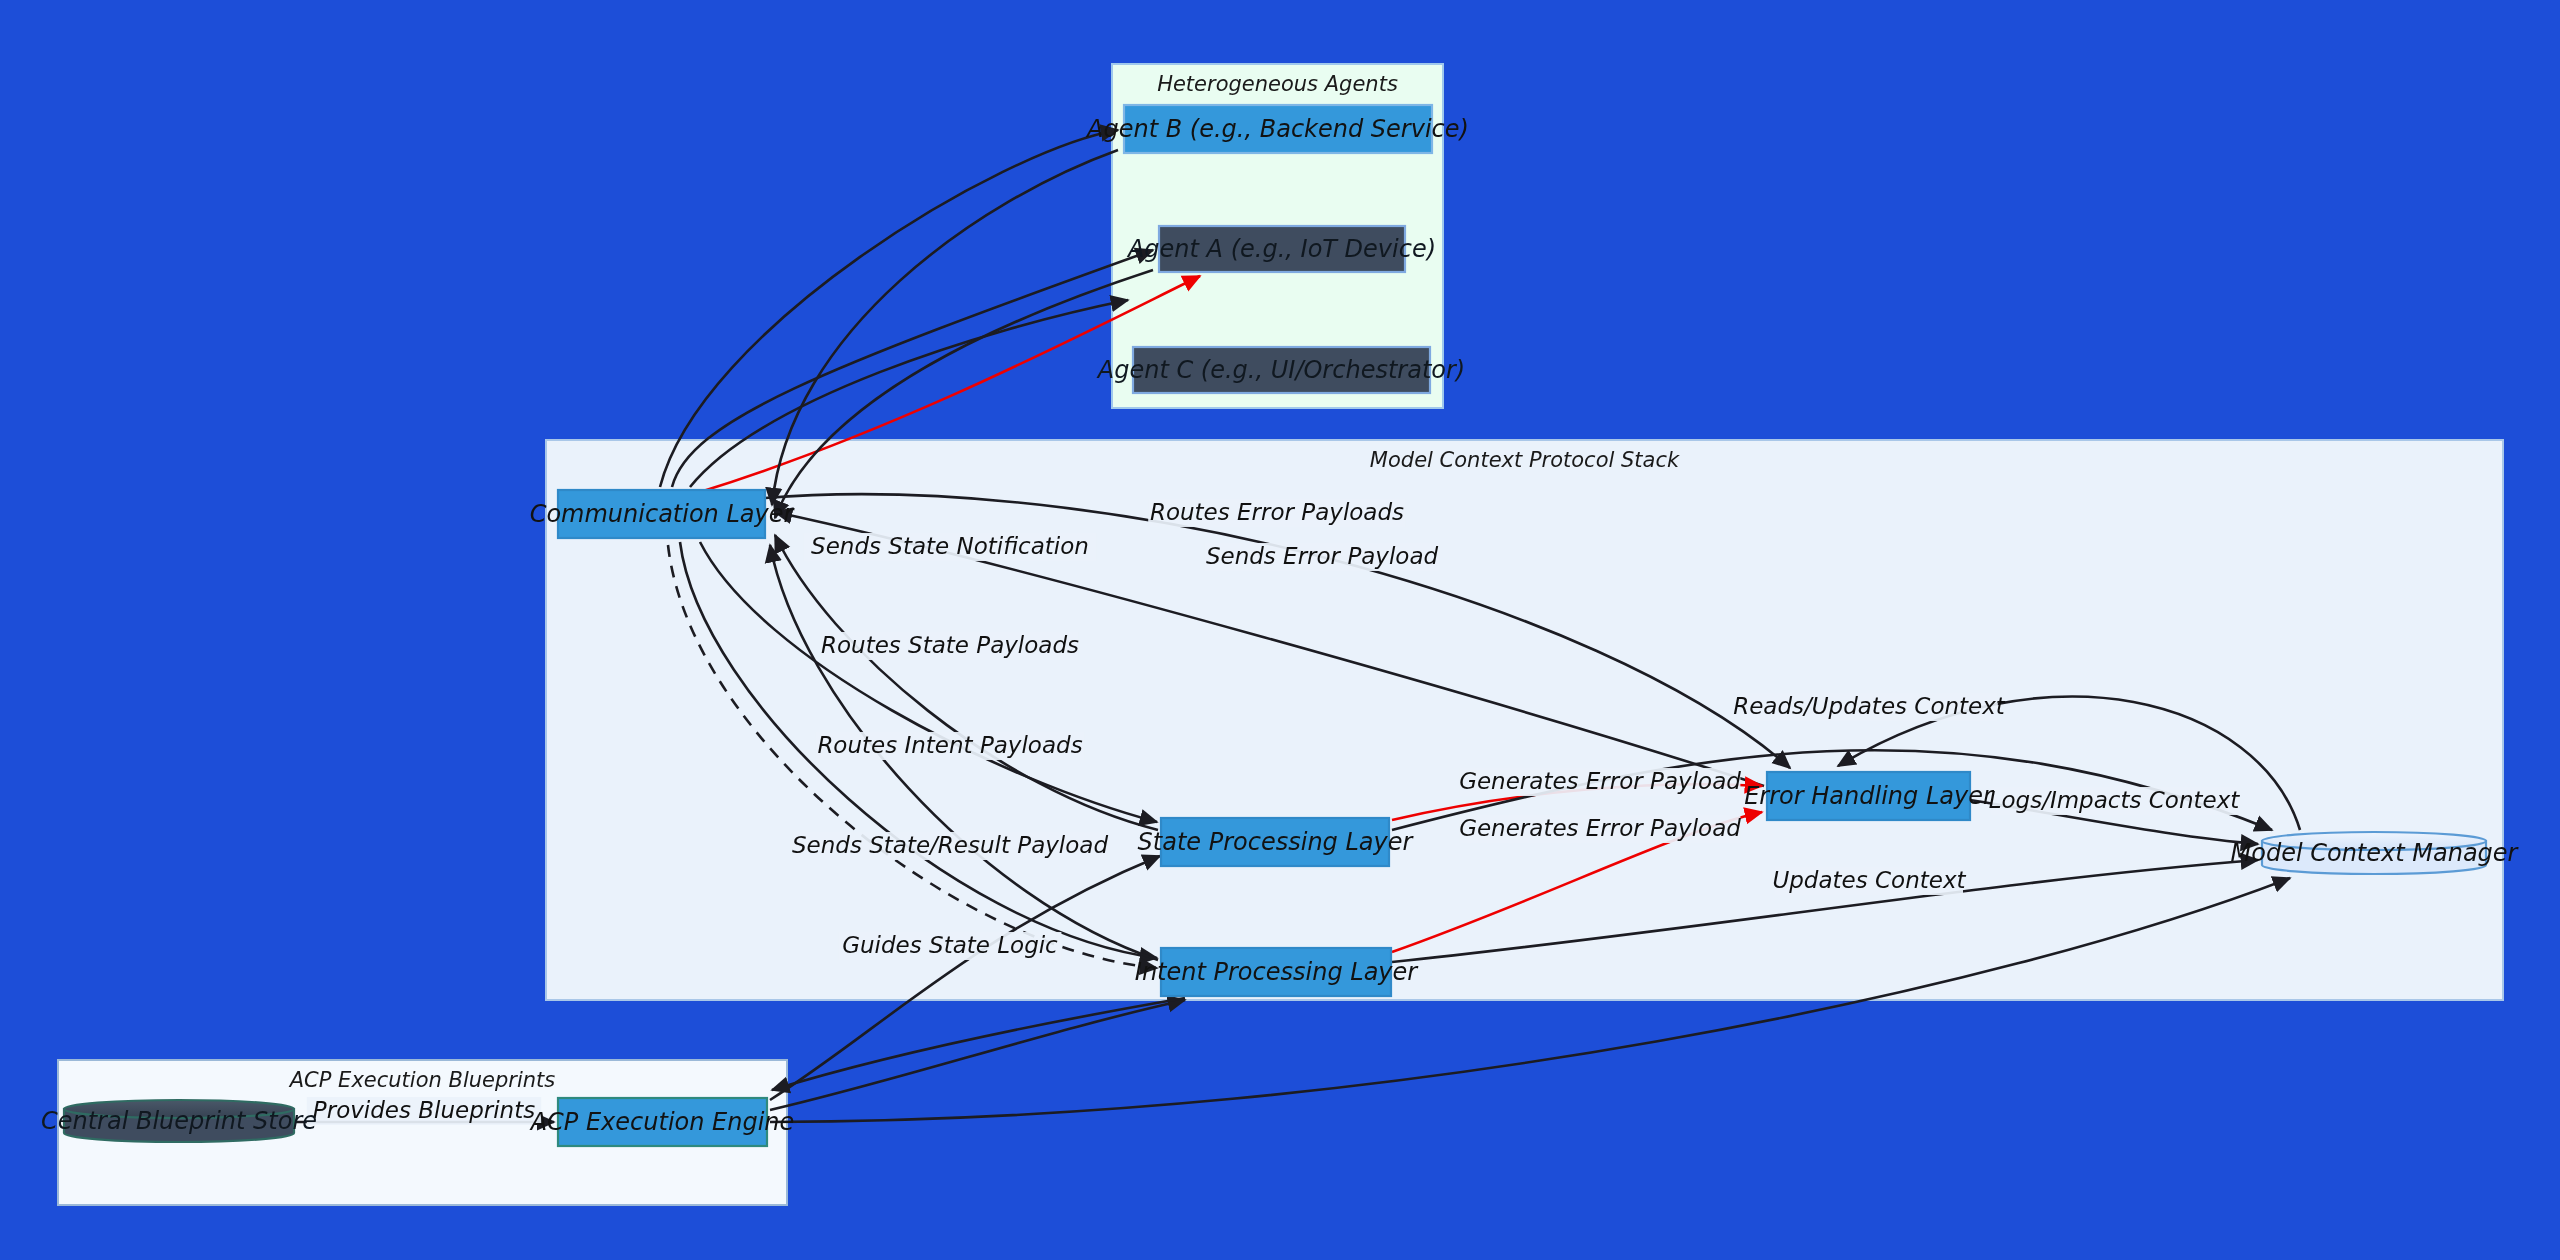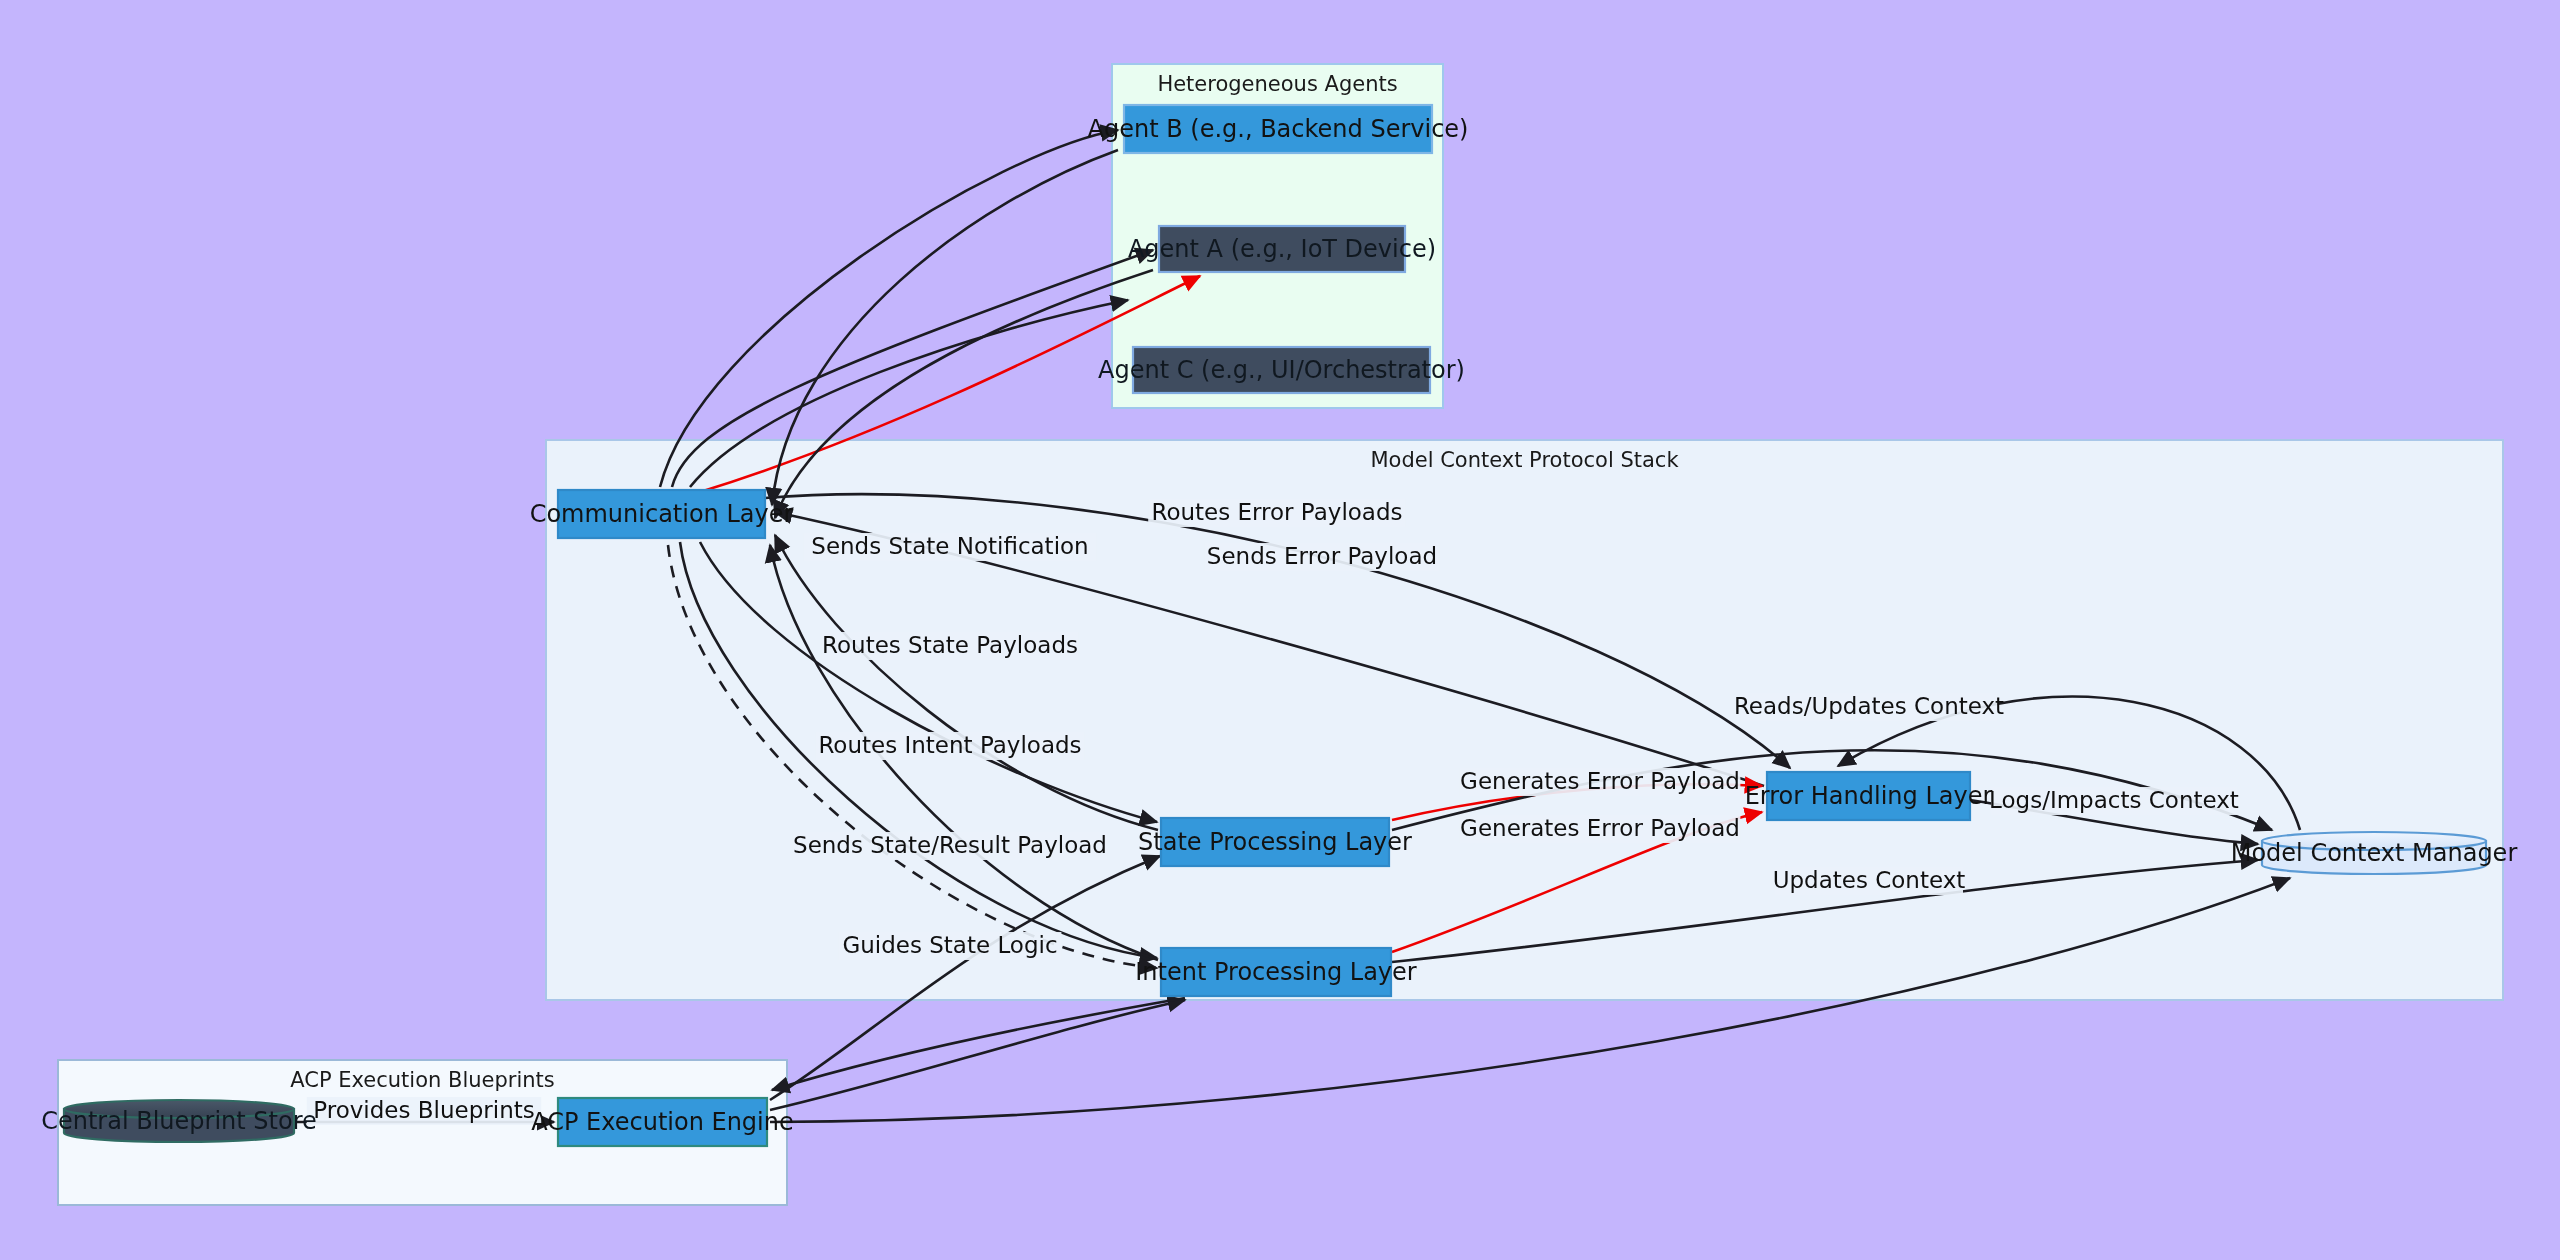--- a/index.html
+++ b/index.html
@@ -11,21 +11,21 @@
   .nodeLabel{font-size:24px;text-anchor:middle;dominant-baseline:middle;}
   .nodeLabel.dark{fill:#121212;}
   .nodeLabel.light{fill:#101820;}
   .edge{fill:none;stroke:#1c1c22;stroke-width:2.6;}
   .edge.red{stroke:#ee0000;stroke-width:2.6;}
   .edge.dashed{stroke-dasharray:12 9;}
 </style>
 </head>
 <body>
 
-<div id="stage" style="background: #c4b5fd;">
+<div id="stage" style="background: #1d4ed8; font-style: italic;">
   <svg width="2560" height="1260" xmlns="http://www.w3.org/2000/svg">
     <defs>
       <marker id="ah-black" viewBox="0 0 12 12" refX="10" refY="6" markerWidth="8" markerHeight="8" orient="auto-start-reverse" markerUnits="strokeWidth">
         <path d="M 0 1 L 11 6 L 0 11 z" fill="#1c1c22"></path>
       </marker>
       <marker id="ah-red" viewBox="0 0 12 12" refX="10" refY="6" markerWidth="8" markerHeight="8" orient="auto-start-reverse" markerUnits="strokeWidth">
         <path d="M 0 1 L 11 6 L 0 11 z" fill="#ee0000"></path>
       </marker>
       <linearGradient id="cylTopBlue" x1="0" y1="0" x2="0" y2="1">
         <stop offset="0%" stop-color="#eef5fe"></stop>

